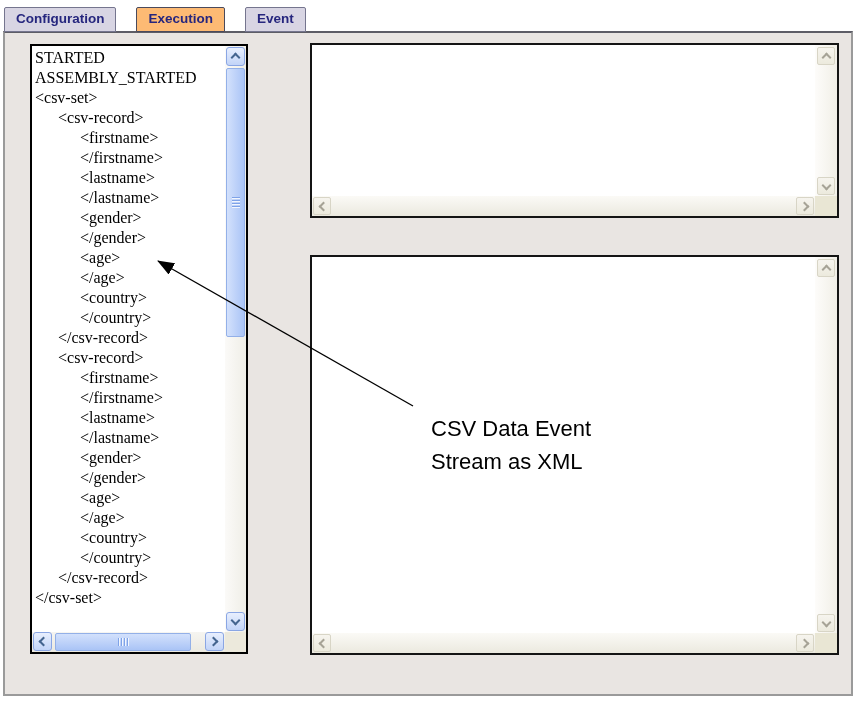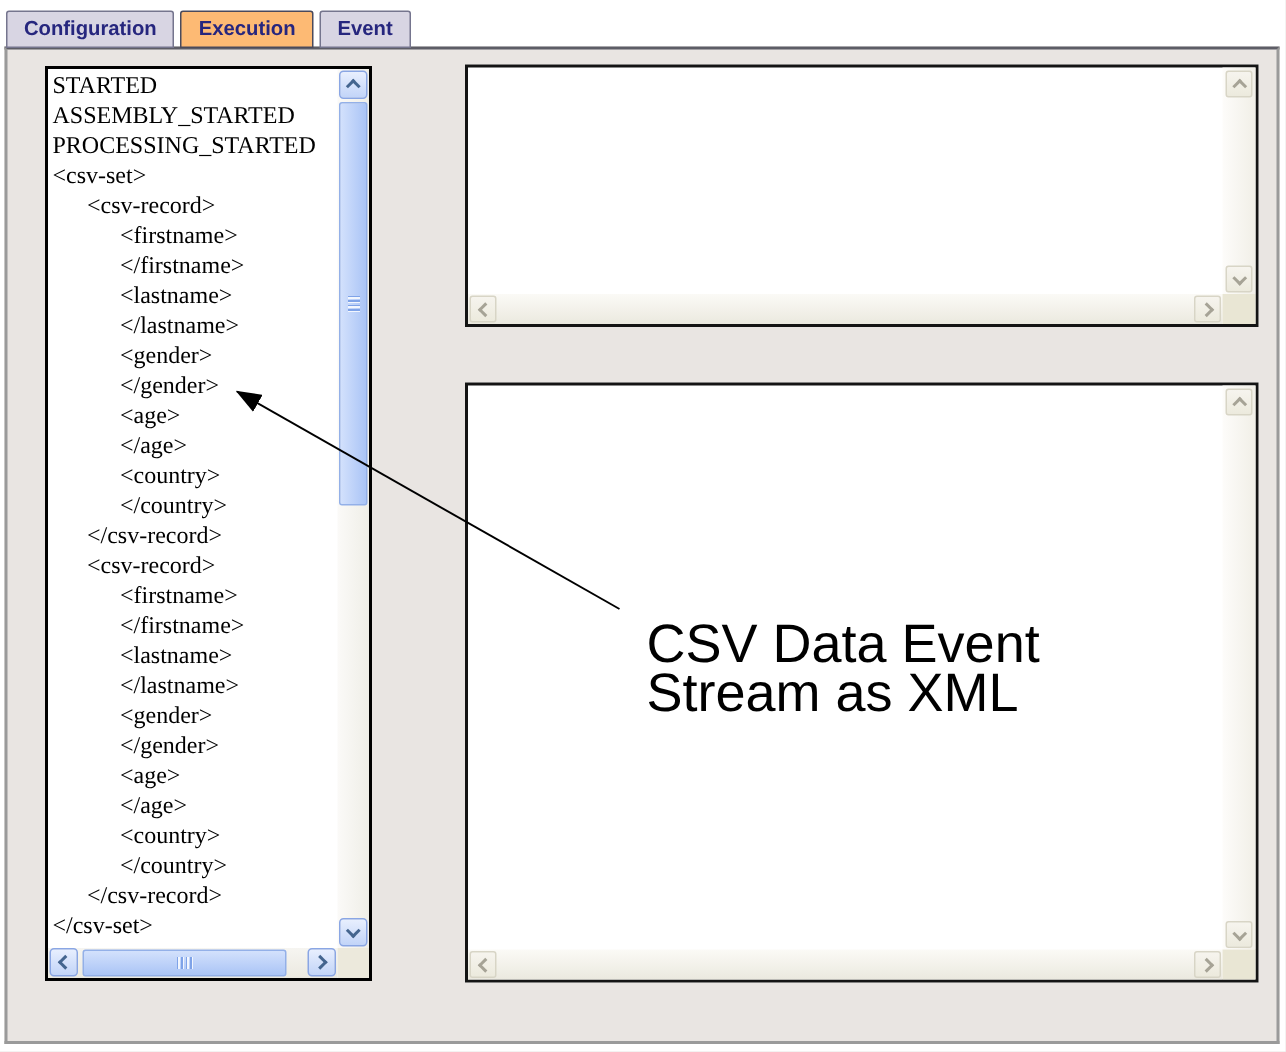--- a/index.html
+++ b/index.html
@@ -1,21 +1,21 @@
 <!DOCTYPE html>
 <html><head>
 <meta charset="utf-8">
 <style>
   html,body{margin:0;padding:0;}
   body{
     width:857px;height:701px;position:relative;background:#ffffff;
     font-family:"Liberation Sans", sans-serif;overflow:hidden;
   }
   
-  .tab-bar{position:absolute;left:4px;top:7px;display:flex;gap:4px;z-index:3;}
+  .tab-bar{position:absolute;left:4px;top:7px;display:flex;gap:20px;z-index:3;}
   .tab{
     background:#d8d5e3;border:1px solid #75758e;border-radius:2px 2px 0 0;
     padding:3px 11px 5px;font-weight:bold;font-size:13.5px;color:#26267e;
     cursor:default;
   }
   .tab.active{background:#fdba74;border-color:#4a4a5c;position:relative;z-index:4;}
   
   .main{
     position:absolute;left:3px;top:31px;width:850px;height:665px;box-sizing:border-box;
     background:#e9e5e2;border:2px solid;border-color:#5d5d66 #9a9a9a #9a9a9a #9a9a9a;
@@ -94,40 +94,39 @@
   .bg-corner{position:absolute;right:0;bottom:0;width:22px;height:20px;background:#e9e6d4;}
   
   .chev{display:inline-block;width:5px;height:5px;border-style:solid;border-width:2px 2px 0 0;border-color:currentColor;}
   .chev.up{transform:translateY(1px) rotate(-45deg);}
   .chev.down{transform:translateY(-1px) rotate(135deg);}
   .chev.left{transform:translateX(1px) rotate(-135deg);}
   .chev.right{transform:translateX(-1px) rotate(45deg);}
   
   .annotation-text{
     position:absolute;left:431px;top:412px;z-index:6;
-    font-size:36px;line-height:33px;color:#000;white-space:pre-line;
+    font-size:22px;line-height:33px;color:#000;white-space:pre-line;
   }
   .arrow-overlay{position:absolute;left:0;top:0;z-index:5;pointer-events:none;}
 </style>
 </head>
 <body>
 
 <div class="tab-bar">
   <div class="tab">Configuration</div>
   <div class="tab active">Execution</div>
   <div class="tab">Event</div>
 </div>
 
 <div class="main"></div>
 
 <div class="panel log-panel">
   <div class="log-content">
       <div class="log-line indent-0">STARTED</div>
       <div class="log-line indent-0">ASSEMBLY_STARTED</div>
-      <div class="log-line indent-0">PROCESSING_STARTED</div>
       <div class="log-line indent-0">&lt;csv-set&gt;</div>
       <div class="log-line indent-1">&lt;csv-record&gt;</div>
       <div class="log-line indent-2">&lt;firstname&gt;</div>
       <div class="log-line indent-2">&lt;/firstname&gt;</div>
       <div class="log-line indent-2">&lt;lastname&gt;</div>
       <div class="log-line indent-2">&lt;/lastname&gt;</div>
       <div class="log-line indent-2">&lt;gender&gt;</div>
       <div class="log-line indent-2">&lt;/gender&gt;</div>
       <div class="log-line indent-2">&lt;age&gt;</div>
       <div class="log-line indent-2">&lt;/age&gt;</div>

